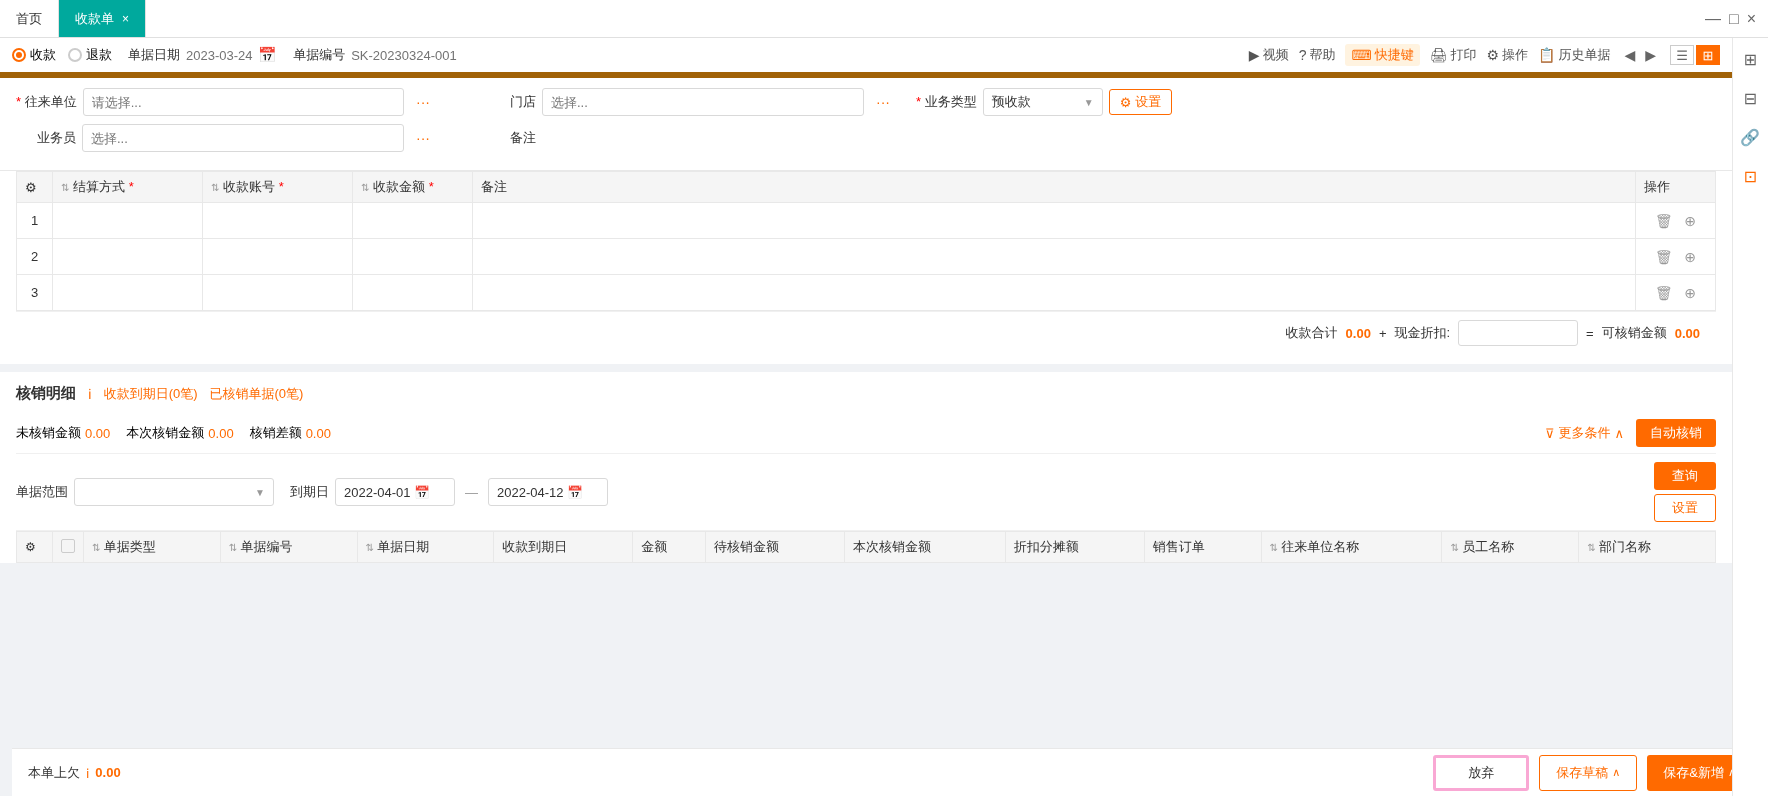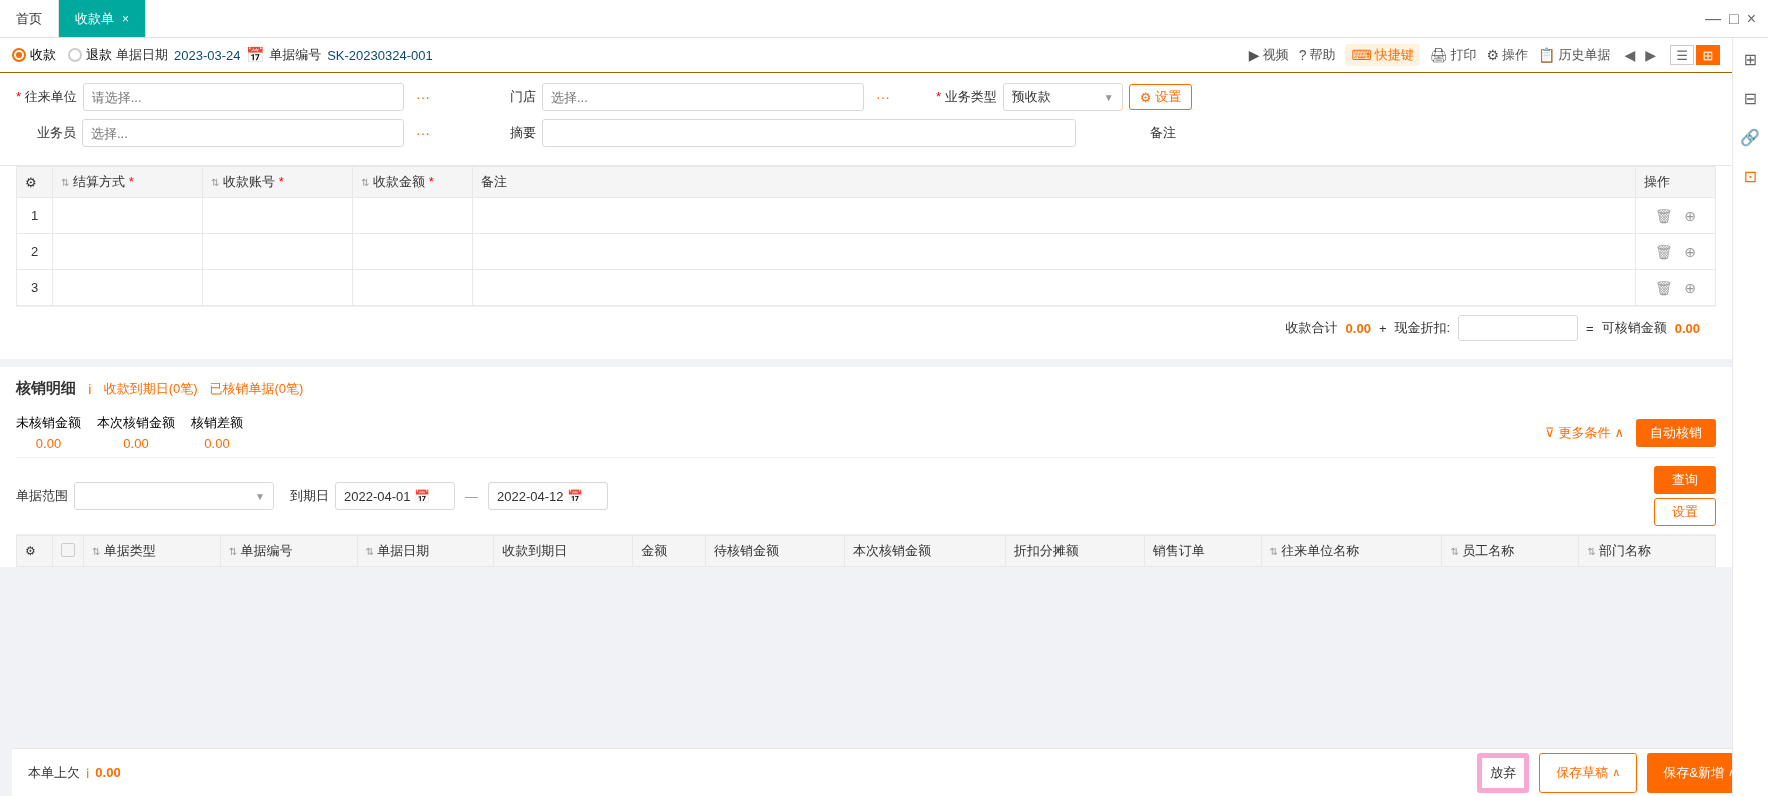--- a/index.html
+++ b/index.html
@@ -16,30 +16,30 @@
     }
     .tab-item.active { background: #00a99d; color: #fff; }
     .tab-item .tab-close { margin-left: 8px; color: #fff; font-size: 12px; cursor: pointer; }
     .tab-spacer { flex: 1; }
     .tab-actions { display: flex; align-items: center; padding: 0 12px; gap: 8px; }
     .tab-actions span { font-size: 16px; color: #666; cursor: pointer; }
 
     
     .toolbar {
       display: flex; align-items: center; background: #fff; padding: 6px 12px;
-      border-bottom: 1px solid #a16207; gap: 4px;
+      border-bottom: 6px solid #a16207; gap: 16px;
     }
     .radio-group { display: flex; align-items: center; gap: 12px; }
     .radio-item { display: flex; align-items: center; gap: 4px; cursor: pointer; }
     .radio-dot { width: 14px; height: 14px; border-radius: 50%; border: 2px solid #ccc; display: flex; align-items: center; justify-content: center; }
     .radio-dot.active { border-color: #ff6a00; }
     .radio-dot.active::after { content: ''; width: 6px; height: 6px; border-radius: 50%; background: #ff6a00; }
     .toolbar-field { display: flex; align-items: center; gap: 6px; }
     .toolbar-label { color: #333; white-space: nowrap; }
-    .toolbar-value { color: #0c4a6e; font-weight: 500; }
+    .toolbar-value { color: #737373; font-weight: 500; }
     .toolbar-icon { color: #ff6a00; cursor: pointer; font-size: 15px; }
     .toolbar-spacer { flex: 1; }
     .toolbar-actions { display: flex; align-items: center; gap: 10px; }
     .toolbar-action { display: flex; align-items: center; gap: 3px; color: #555; cursor: pointer; font-size: 12px; }
     .toolbar-action .icon { font-size: 14px; }
     .toolbar-action.highlight { color: #ff6a00; background: #fff3e0; padding: 2px 6px; border-radius: 3px; }
     .nav-arrows { display: flex; gap: 2px; }
     .nav-arrow { color: #666; cursor: pointer; font-size: 14px; padding: 2px 4px; }
     .view-toggle { display: flex; gap: 2px; }
     .view-btn { width: 24px; height: 20px; display: flex; align-items: center; justify-content: center; border: 1px solid #ccc; cursor: pointer; color: #666; }
@@ -93,21 +93,21 @@
       padding: 0 6px; font-size: 13px;
     }
     .summary-value { color: #ff6a00; font-weight: bold; }
 
     
     .recon-section { background: #fff; margin-top: 8px; padding: 12px 16px 0; }
     .recon-header { display: flex; align-items: center; gap: 12px; margin-bottom: 10px; }
     .recon-title { font-size: 15px; font-weight: bold; color: #333; }
     .recon-info-icon { color: #ff6a00; cursor: pointer; font-size: 14px; }
     .recon-tab { display: flex; align-items: center; gap: 4px; cursor: pointer; color: #ff6a00; font-size: 13px; }
-    .recon-stat { display: flex; align-items: center; gap: 4px; flex-direction: column; }
+    .recon-stat { display: flex; align-items: center; gap: 4px; }
     .recon-stat-val { color: #ff6a00; }
     .filter-btn { display: flex; align-items: center; gap: 4px; color: #ff6a00; cursor: pointer; font-size: 13px; }
     .auto-btn {
       background: #ff6a00; color: #fff; border: none; border-radius: 3px;
       padding: 5px 14px; cursor: pointer; font-size: 13px;
     }
     .recon-filter-row {
       display: flex; align-items: center; gap: 16px; padding: 8px 0;
       border-top: 1px solid #f0f0f0; border-bottom: 1px solid #f0f0f0;
     }
@@ -144,22 +144,22 @@
       position: fixed; bottom: 0; left: 12px; right: 0;
       background: #fff; border-top: 1px solid #e8e8e8;
       display: flex; align-items: center; padding: 8px 16px;
       height: 48px;
     }
     .footer-info { display: flex; align-items: center; gap: 6px; color: #333; font-size: 13px; }
     .footer-info-icon { color: #ff6a00; cursor: pointer; }
     .footer-spacer { flex: 1; }
     .footer-actions { display: flex; gap: 10px; }
     .btn-discard {
-      background: #fff; border: 5px solid #f9a8d4; color: #333; border-radius: 3px;
-      padding: 6px 8px; cursor: pointer; font-size: 13px;
+      background: #fff; border: 3px solid #f9a8d4; color: #333; border-radius: 3px;
+      padding: 6px 32px; cursor: pointer; font-size: 13px;
     }
     .btn-draft {
       background: #fff; border: 1px solid #ff6a00; color: #ff6a00; border-radius: 3px;
       padding: 6px 16px; cursor: pointer; font-size: 13px; display: flex; align-items: center; gap: 4px;
     }
     .btn-save {
       background: #ff6a00; color: #fff; border: none; border-radius: 3px;
       padding: 6px 16px; cursor: pointer; font-size: 13px; display: flex; align-items: center; gap: 4px;
     }
     .btn-chevron { font-size: 11px; }
@@ -270,21 +270,21 @@
         <input class="form-input" type="text" placeholder="请选择..." style="">
         <span class="more-btn">···</span>
       </div>
 
       <div class="form-field" style="max-width:420px; margin-left:40px;">
         <span class="form-field-label">门店</span>
         <input class="form-input" type="text" placeholder="选择..." style="">
         <span class="more-btn">···</span>
       </div>
 
-      <div class="form-field business-type-field" style="max-width:380px; margin-left:40px;">
+      <div class="form-field business-type-field" style="max-width:380px; margin-left:20px;">
         <span class="form-field-label">
           <span style="color:#f00;">*</span>
           <span>业务类型</span>
         </span>
         <div class="business-select">
           <span>预收款</span>
           <span style="color:#999;font-size:10px;">▼</span>
         </div>
         <button class="setting-btn">
           <span>⚙</span>
@@ -293,24 +293,20 @@
       </div>
     </div>
     <div class="form-row">
 
       <div class="form-field" style="max-width:420px;">
         <span class="form-field-label">业务员</span>
         <input class="form-input" type="text" placeholder="选择..." style="">
         <span class="more-btn">···</span>
       </div>
 
-      <div class="form-field" style="flex:1; margin-left:40px;">
-        <span class="form-field-label">摘要</span>
-        <input class="form-input" type="text" style="flex: 1 1 0%;">
-      </div>
 
       <div class="form-field" style="flex:1; margin-left:40px;">
         <span class="form-field-label">备注</span>
       </div>
     </div>
   </div>
 
   <div class="table-section">
     <table class="data-table">
       <thead>

